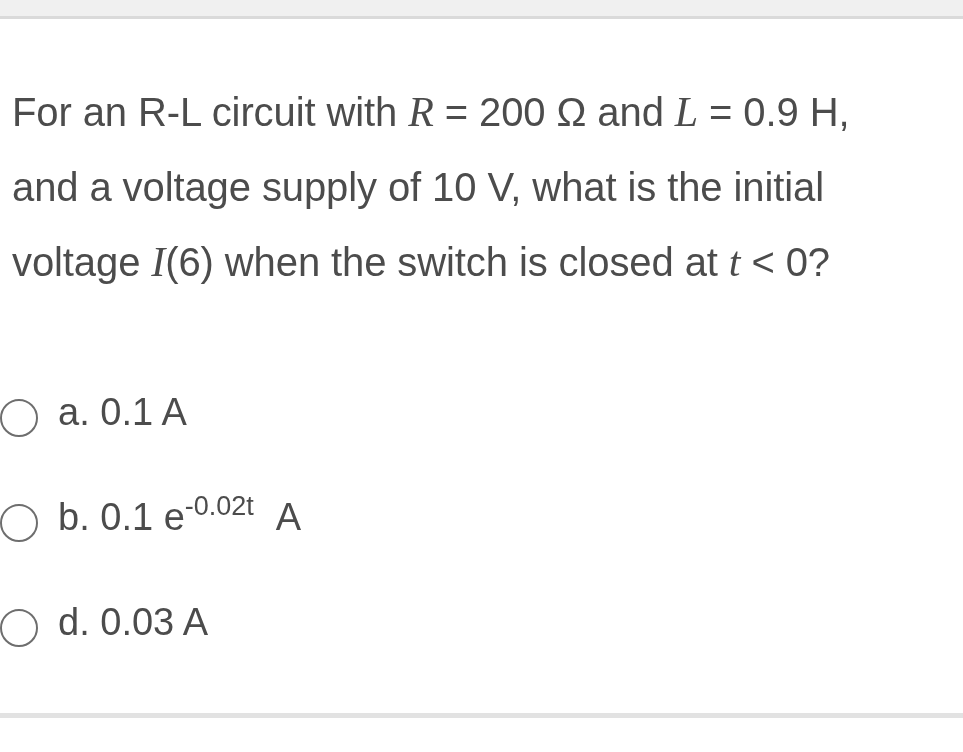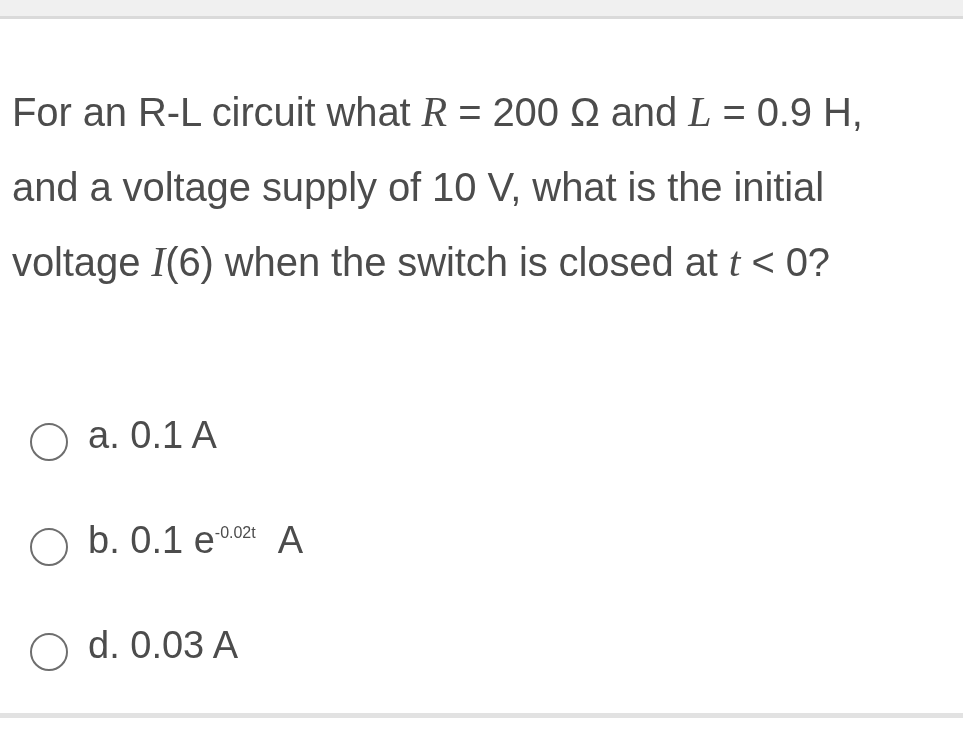--- a/index.html
+++ b/index.html
@@ -71,42 +71,41 @@
   .options {
     position: absolute;
     top: 337px;
     left: 0;
     width: 963px;
   }
   .option {
     position: relative;
     height: 105px;
     display: flex;
-    align-items: flex-end;
-    padding-left: 30px;
+    align-items: center;
   }
   .radio {
     flex: 0 0 auto;
     width: 38px;
     height: 38px;
     margin-top: 18px;
     border: 2px solid #6e6e6e;
     border-radius: 50%;
     background: #ffffff;
   }
   .option-text {
     margin-left: 20px;
     margin-top: 7px;
     font-size: 38px;
     line-height: 52px;
     color: #4c4c4c;
     white-space: nowrap;
   }
   .option-text sup {
-    font-size: 16px;
+    font-size: 27px;
     line-height: 0;
     position: relative;
     top: -15px;
     vertical-align: baseline;
   }
   .sup-gap { display: inline-block; width: 22px; }
 
   
   .bottom-rule {
     position: absolute;
@@ -128,21 +127,21 @@
 
 <div id="page">
 
   <div class="top-strip"></div>
   <div class="top-rule"></div>
 
   <div class="viewport">
 
     <div class="question">
 
-      <span class="qline"><span>For an R-L circuit what </span><span class="mvar">R</span><span> = 200 Ω and </span><span class="mvar">L</span><span> = 0.9 H,</span></span>
+      <span class="qline"><span>For an R-L circuit with </span><span class="mvar">R</span><span> = 200 Ω and </span><span class="mvar">L</span><span> = 0.9 H,</span></span>
 
       <span class="qline"><span>and a voltage supply of 10 V, what is the initial</span></span>
 
       <span class="qline"><span>voltage </span><span class="mvar">I</span><span>(6) when the switch is closed at </span><span class="mvar">t</span><span> &lt; 0?</span></span>
 
     </div>
 
     <div class="options">
 
       <div class="option">

